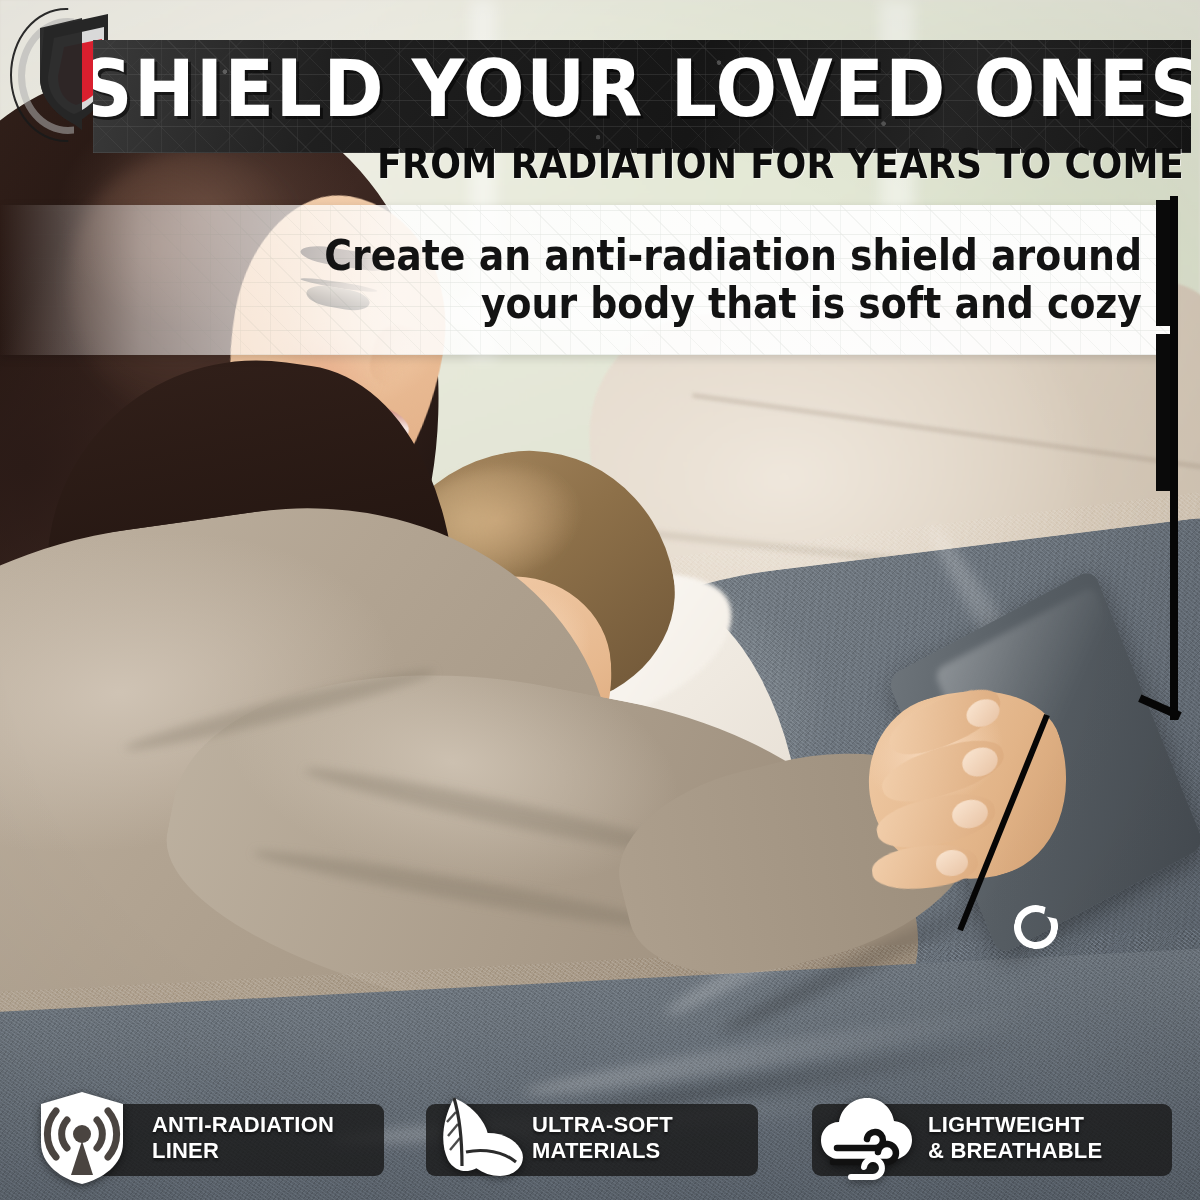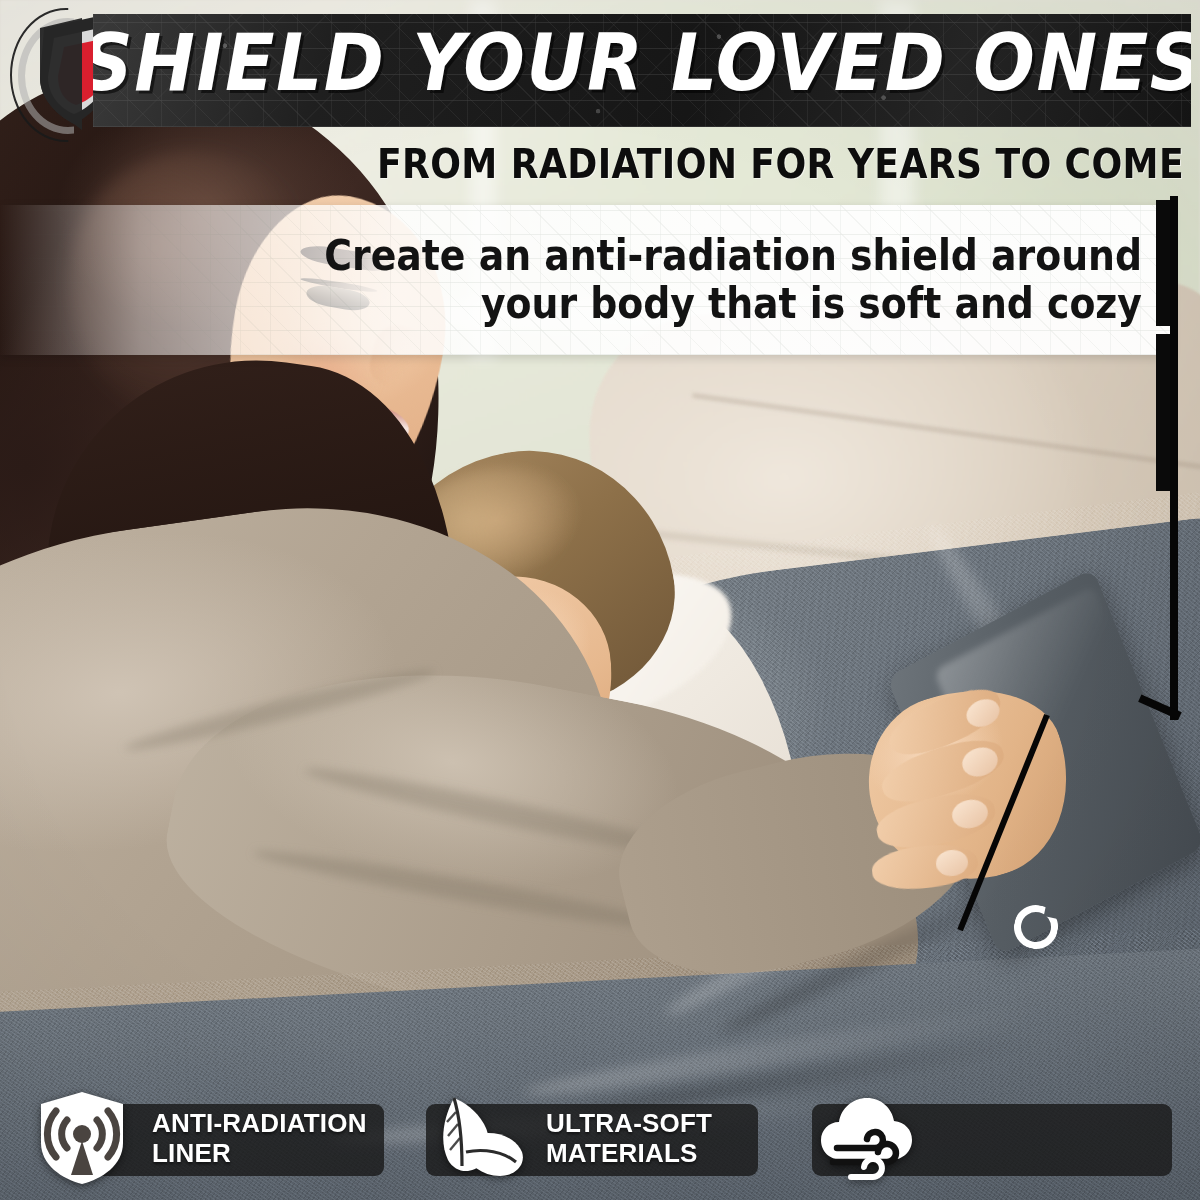--- a/index.html
+++ b/index.html
@@ -329,25 +329,24 @@
     opacity:.92;
   }
   .logo-arc2{
     position:absolute; left:14px; top:16px; width:100px; height:116px;
     border:7px solid rgba(175,175,175,.55); border-radius:50%;
     clip-path: polygon(0 0, 56% 0, 56% 100%, 0 100%);
   }
 
   
   .header-band{
-    position:absolute; left:93px; top:14px; width:1098px; height:113px;
+    position:absolute; left:93px; top:40px; width:1098px; height:113px;
     background:
       linear-gradient(105deg, #3a3a3a 0%, #1f1f1f 22%, #161616 55%, #242424 78%, #141414 100%);
     overflow:hidden;
-    font-style:italic;
   }
   .circuit{
     position:absolute; inset:0; opacity:.40;
     background-image:
       repeating-linear-gradient(0deg, rgba(120,120,120,.55) 0 1px, rgba(0,0,0,0) 1px 26px),
       repeating-linear-gradient(90deg, rgba(110,110,110,.40) 0 1px, rgba(0,0,0,0) 1px 34px),
       repeating-linear-gradient(45deg, rgba(130,130,130,.32) 0 1px, rgba(0,0,0,0) 1px 22px),
       repeating-linear-gradient(-45deg, rgba(100,100,100,.26) 0 1px, rgba(0,0,0,0) 1px 30px);
   }
   .circuit-dots{
@@ -454,33 +453,33 @@
   }
   .badge-icon{
     position:relative; z-index:2; width:104px; height:104px;
     display:flex; align-items:center; justify-content:center;
     flex:0 0 104px;
     filter:drop-shadow(0 2px 4px rgba(0,0,0,.55));
   }
   .badge-label{
     position:relative; z-index:2;
     font-family:"Liberation Sans", sans-serif;
-    font-weight:700; font-size:26px; line-height:1.16;
+    font-weight:700; font-size:22px; line-height:1.16;
     color:#ffffff; letter-spacing:.2px; white-space:pre-line;
     text-shadow:0 2px 3px rgba(0,0,0,.6);
   }
   #badge-1{ width:406px; }
   #badge-1 .pill{ left:84px; width:300px; }
   #badge-1 .badge-icon{ margin-left:30px; }
   #badge-1 .badge-label{ margin-left:18px; }
 
   #badge-2{ width:392px; }
   #badge-2 .pill{ left:20px; width:332px; }
   #badge-2 .badge-icon{ margin-left:22px; }
-  #badge-2 .badge-label{ margin-left:14px; }
+  #badge-2 .badge-label{ }
 
   #badge-3{ width:402px; }
   #badge-3 .pill{ left:14px; width:360px; }
   #badge-3 .badge-icon{ margin-left:16px; }
   #badge-3 .badge-label{ margin-left:10px; }
 </style>
 </head>
 <body>
 
 <div id="stage">
@@ -638,17 +637,19 @@
                    C64 8 75 18 77 31 C88 32 95 40 95 50 C95 61 86 70 74 70 Z" fill="#ffffff"></path>
           <g stroke="#111111" stroke-width="6.5" stroke-linecap="round" fill="none">
             <path d="M20 58 H58 a8 8 0 1 0 -8 -9"></path>
             <path d="M16 72 H70 a9 9 0 1 0 -9 -10"></path>
           </g>
           <g stroke="#ffffff" stroke-width="6" stroke-linecap="round" fill="none">
             <path d="M34 87 H56 a9 9 0 1 0 -9 -10"></path>
           </g>
         </svg>
       </div>
+      <div class="badge-label">LIGHTWEIGHT
+&amp; BREATHABLE</div>
     </div>
 
   </div>
 
 </div>
 
 </body></html>

